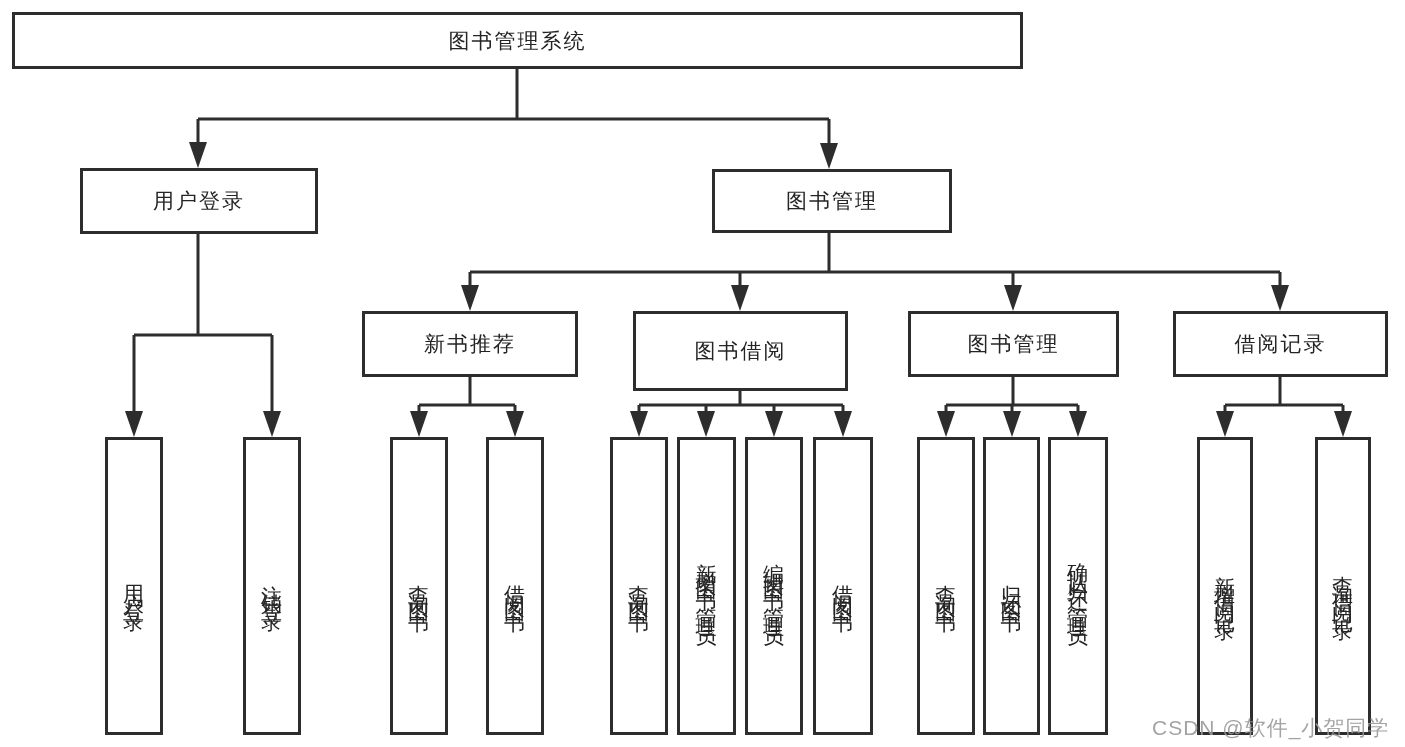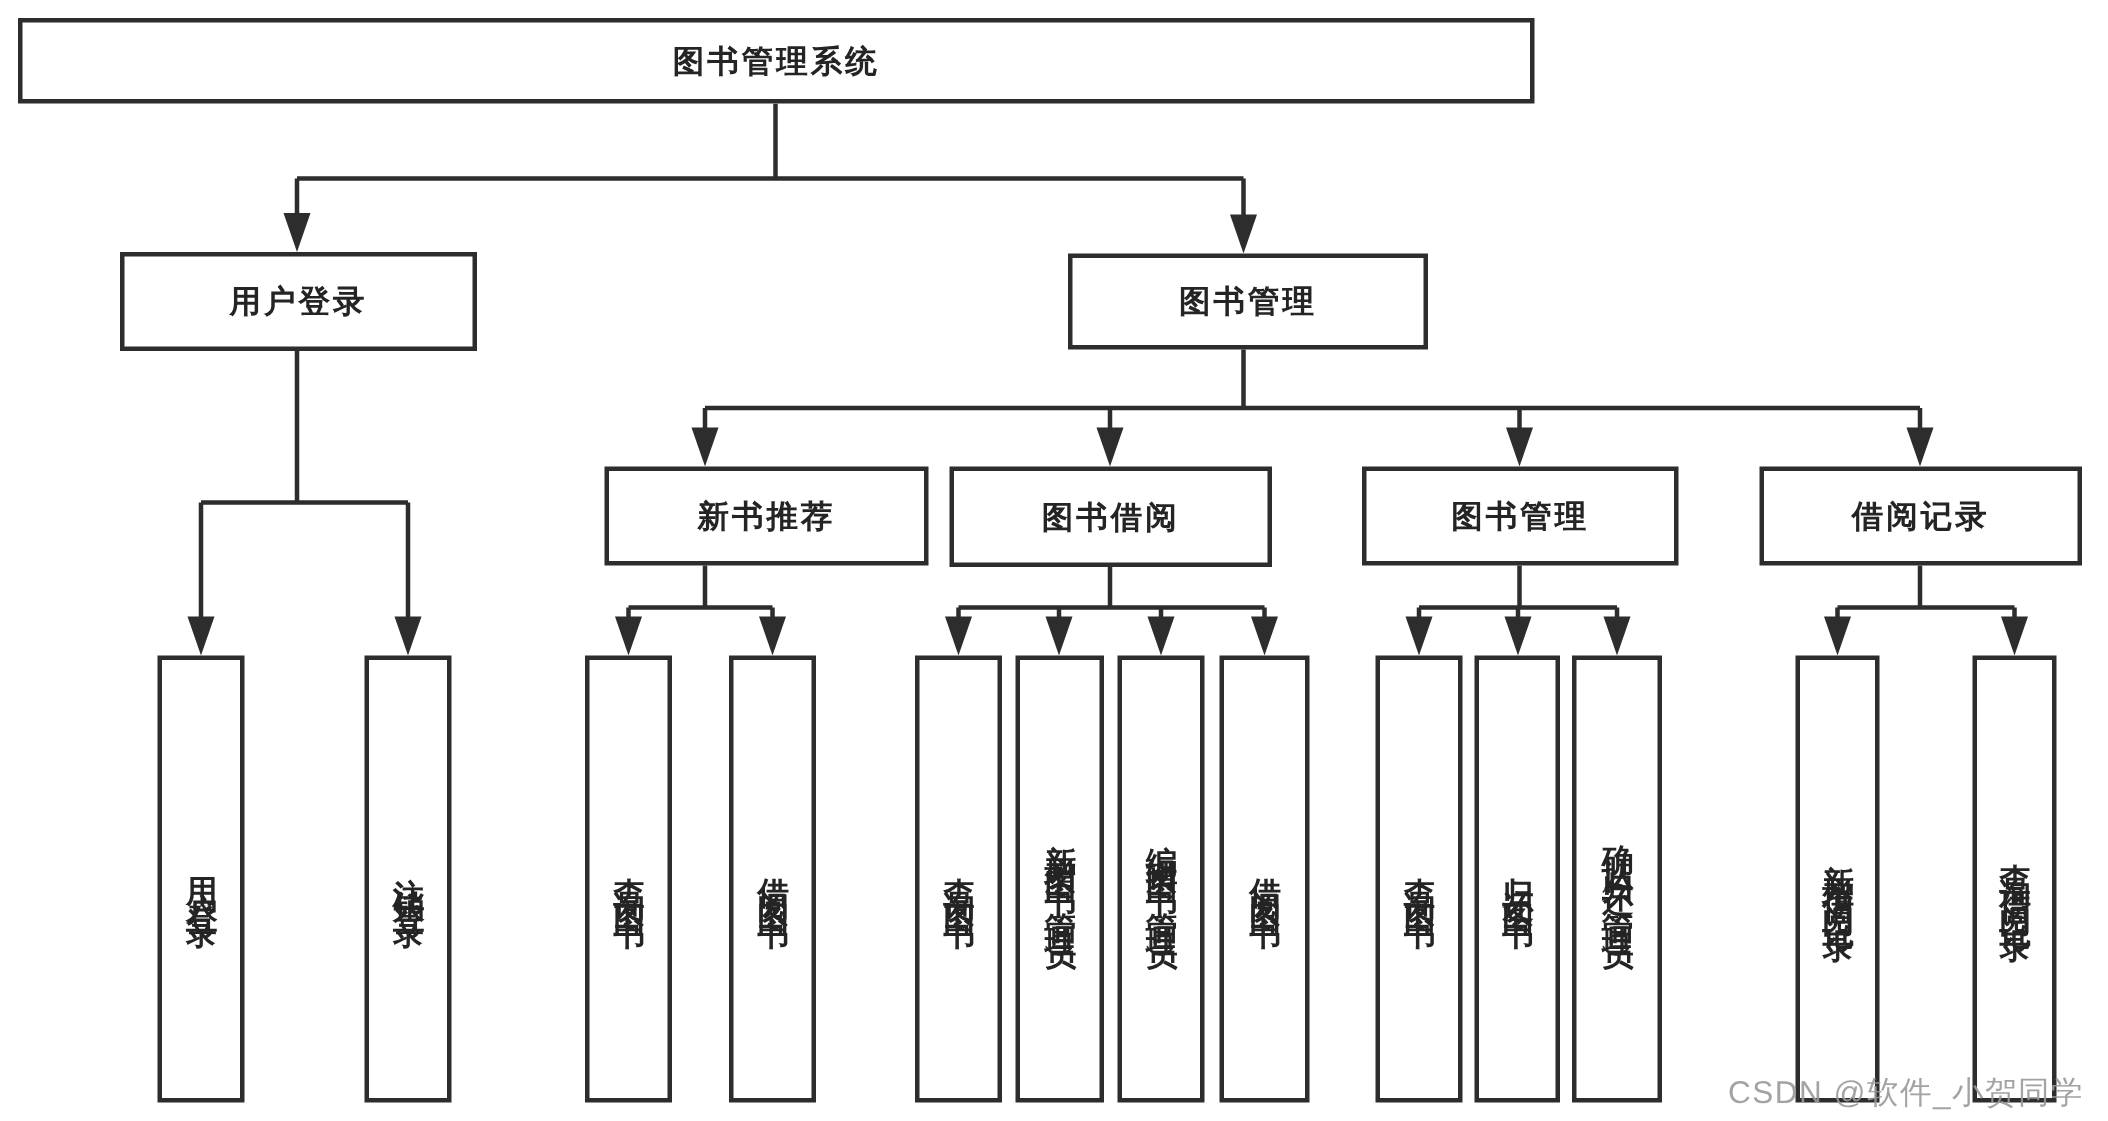--- a/index.html
+++ b/index.html
@@ -12,21 +12,21 @@
   #connectors {
     position:absolute; left:0; top:0; width:1405px; height:747px;
     z-index:0; pointer-events:none;
   }
   .cline { stroke:#2d2d2d; stroke-width:3; fill:none; }
   .ahead { fill:#2d2d2d; stroke:none; }
   .node {
     position:absolute; box-sizing:border-box;
     border:3px solid #2d2d2d; background:#ffffff;
     display:flex; align-items:center; justify-content:center;
-    color:#242424; z-index:1;font-weight:bold;
+    color:#242424; z-index:1;
   }
   .h-node { font-size:21px; letter-spacing:2px; white-space:nowrap; }
   .v-node .vtxt {
     writing-mode:vertical-rl; text-orientation:mixed;
     font-size:21px; line-height:1.0; letter-spacing:9px;
   }
   .watermark {
     position:absolute; left:1152px; top:714px; z-index:5;
     font-size:21px; color:rgba(153,153,153,0.9);
     letter-spacing:1px; white-space:nowrap;
@@ -72,24 +72,24 @@
   <span>图书管理系统</span>
 </div>
 
 <div class="node h-node" style="left:80px; top:168px; width:238px; height:66px;">
   <span>用户登录</span>
 </div>
 <div class="node h-node" style="left:712px; top:169px; width:240px; height:64px;">
   <span>图书管理</span>
 </div>
 
-<div class="node h-node" style="left:362px; top:311px; width:216px; height:66px;margin-left:41px;">
+<div class="node h-node" style="left:362px; top:311px; width:216px; height:66px;">
   <span>新书推荐</span>
 </div>
-<div class="node h-node" style="left:633px; top:311px; width:215px; height:67px;">
+<div class="node h-node" style="left:633px; top:311px; width:215px; height:80px;">
   <span>图书借阅</span>
 </div>
 <div class="node h-node" style="left:908px; top:311px; width:211px; height:66px;">
   <span>图书管理</span>
 </div>
 <div class="node h-node" style="left:1173px; top:311px; width:215px; height:66px;justify-content:center;">
   <span>借阅记录</span>
 </div>
 
 <div class="node v-node" style="left:105px; top:437px; width:58px; height:298px;">

